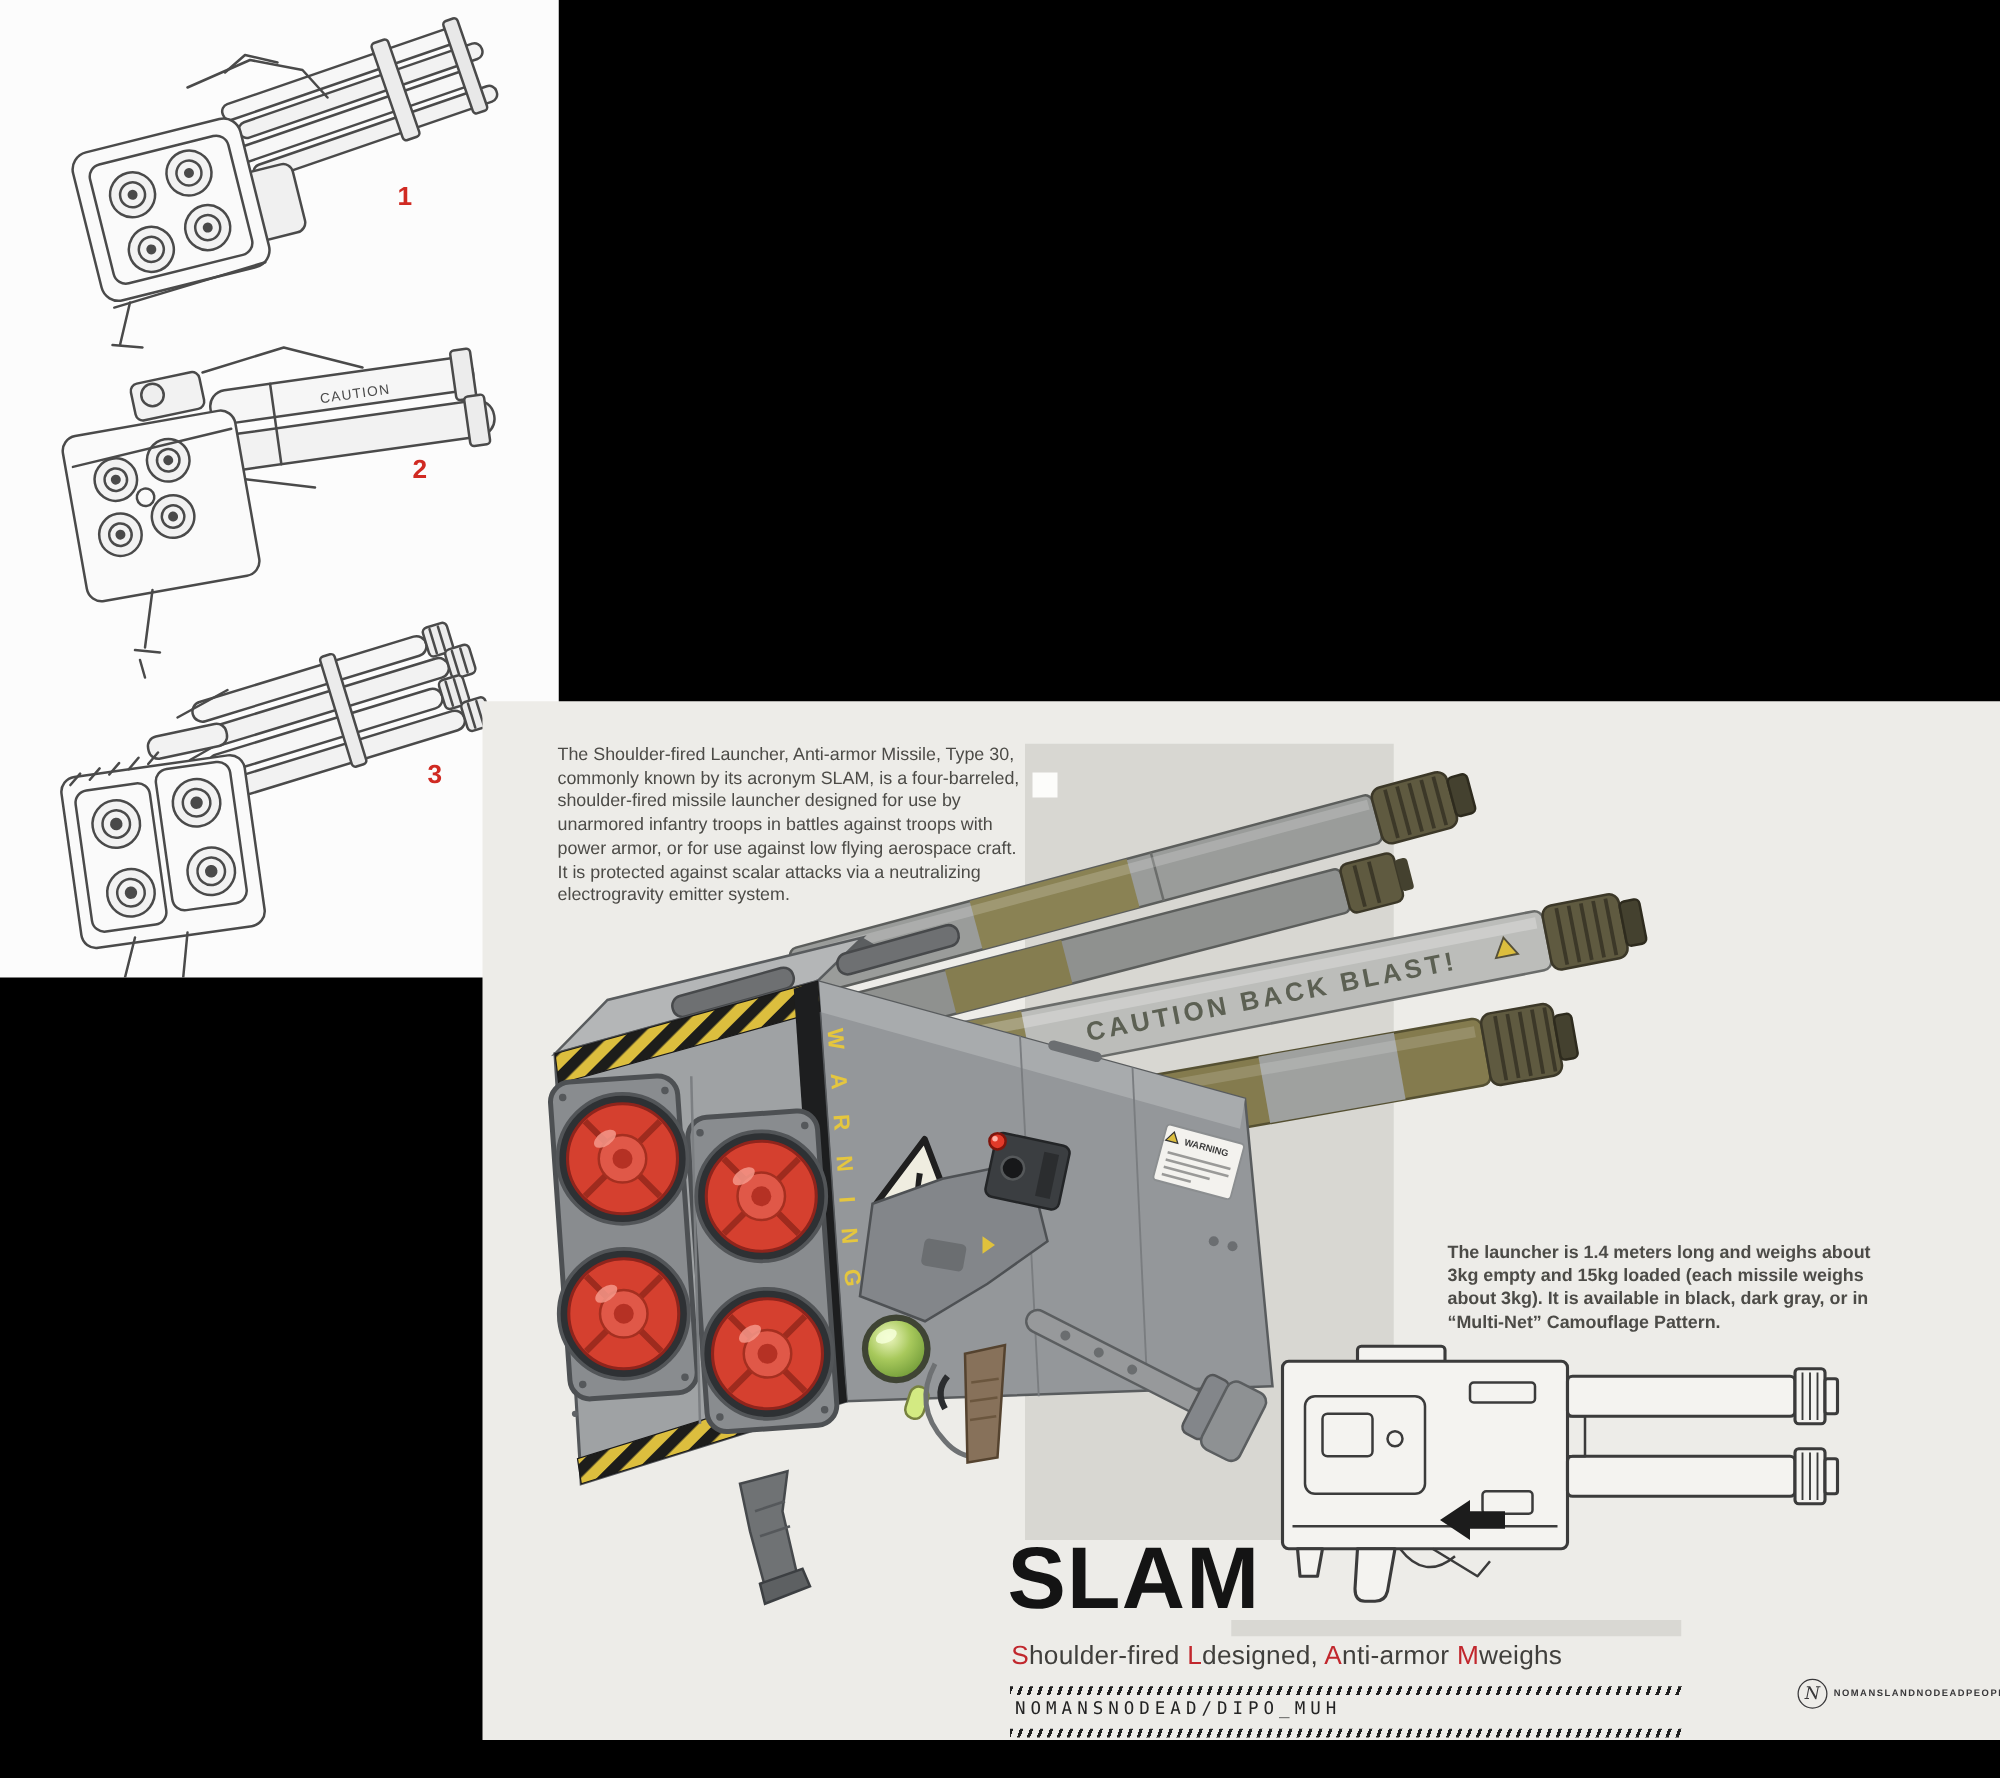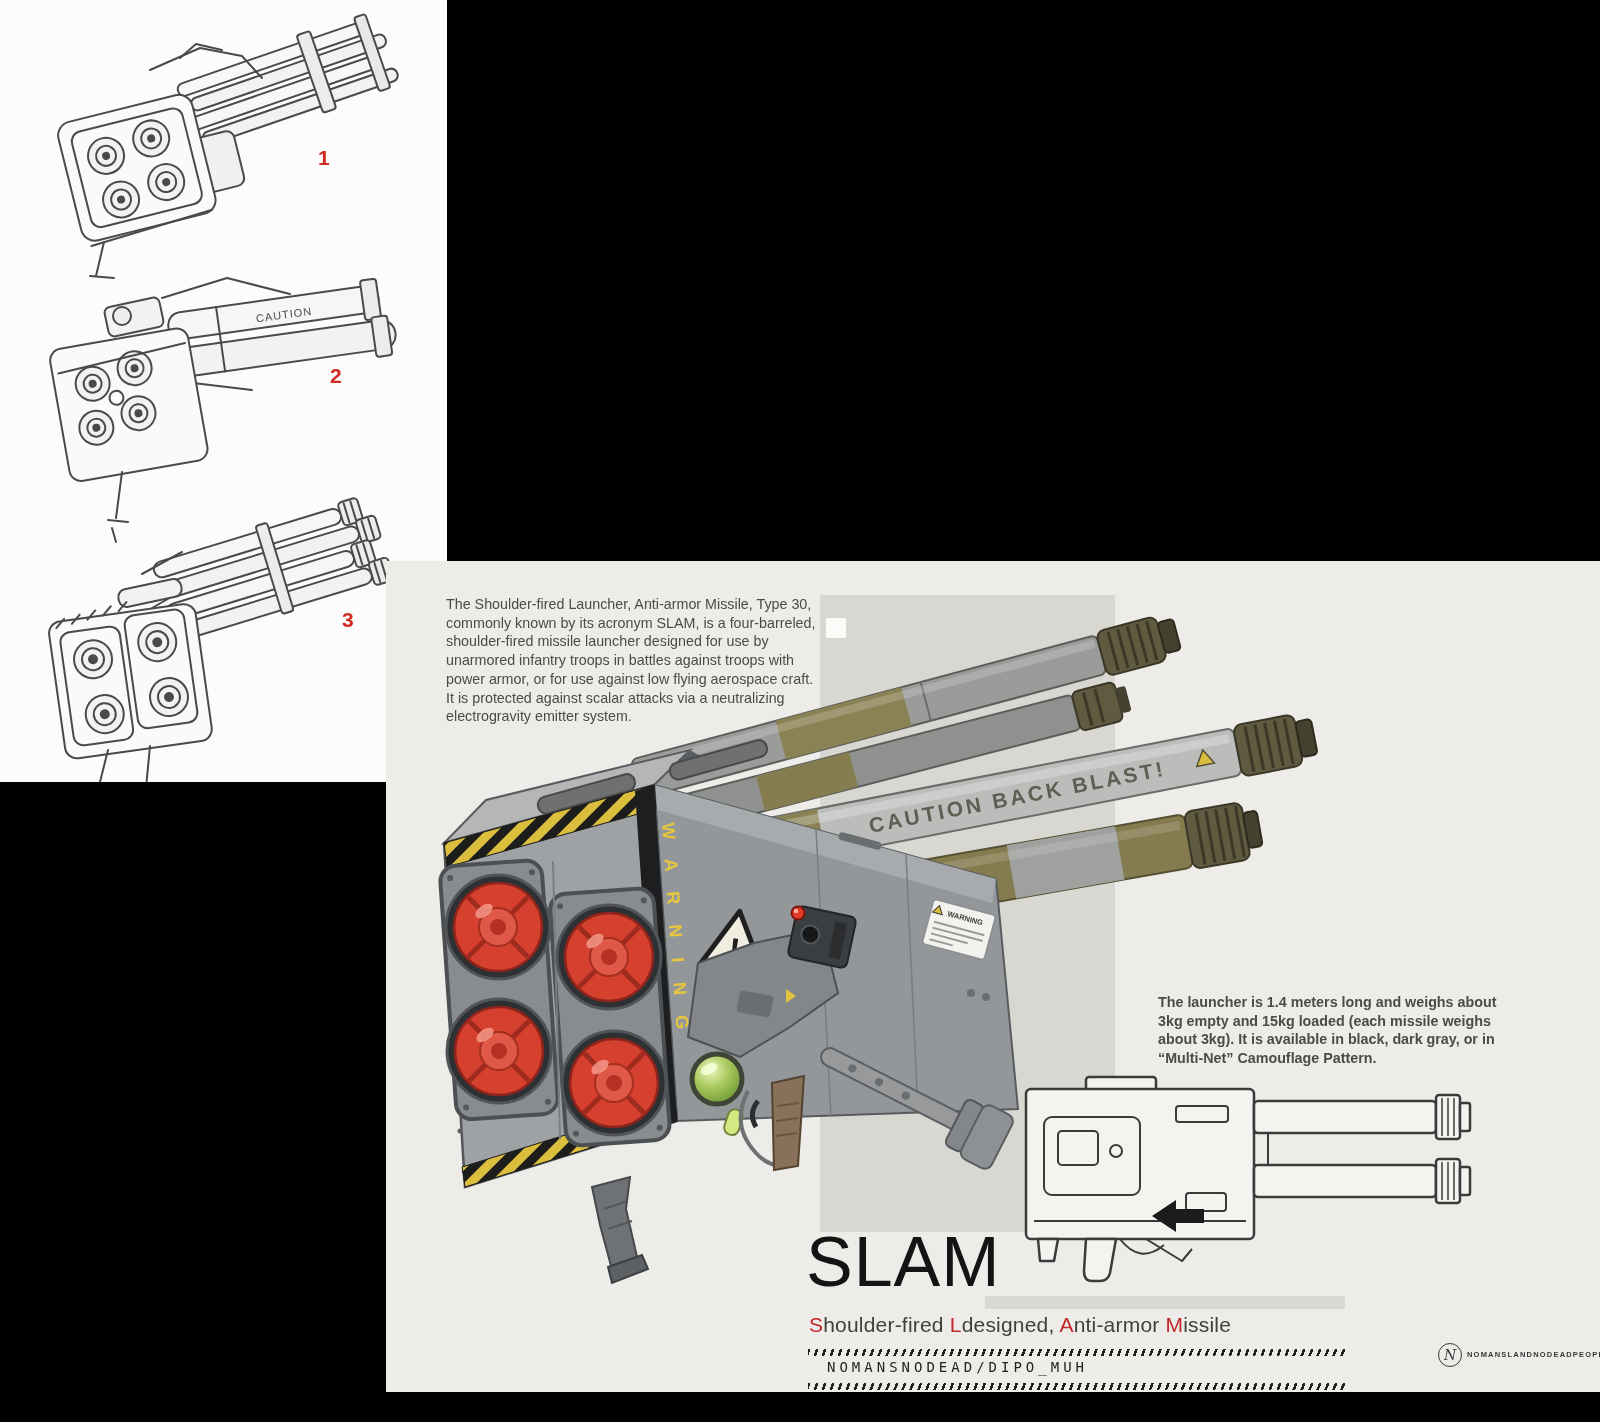--- a/index.html
+++ b/index.html
@@ -18,30 +18,30 @@
 
   
   .design-panel { position:absolute; left:386px; top:561px; width:1214px; height:831px; background:#edece8; }
   .art { position:absolute; left:0; top:0; }
 
   .desc { position:absolute; color:#4c4b47; font-size:14.3px; line-height:1.31; }
   #desc1 { left:60px; top:34px; width:372px; }
   #desc2 { left:772px; top:432px; width:345px;font-weight:bold; }
 
   .title-underband { position:absolute; left:599px; top:735px; width:360px; height:13px; background:#d9d8d3; }
-  .slam-title { position:absolute; left:420px; top:666px; font-size:70px; font-weight:normal; color:#141414; line-height:1; letter-spacing:1px; }
+  .slam-title { position:absolute; left:420px; top:666px; font-size:70px; font-weight:bold; color:#141414; line-height:1; letter-spacing:1px; }
   .subtitle { position:absolute; left:423px; top:752px; font-size:21px; color:#403f3c; letter-spacing:0.2px; }
   .subtitle .red { color:#c1272d; }
 
   .hatch { position:absolute; left:422px; width:538px; height:7px;
            background:repeating-linear-gradient(110deg,#1f1f1f 0 2.5px,rgba(0,0,0,0) 2.5px 7.5px); }
   #hatch1 { top:788px; }
   #hatch2 { top:822px; }
   .credit { position:absolute; left:426px; top:798px; font-size:14px; letter-spacing:4px; color:#232323;
-            font-family:"DejaVu Sans Mono",monospace;margin-left:15px; }
+            font-family:"DejaVu Sans Mono",monospace; }
 
   .logo { position:absolute; left:1052px; top:782px; display:flex; align-items:center; gap:5px; color:#39383a; }
   .logo-circle { width:24px; height:24px; border:1.5px solid #39383a; border-radius:50%;
                  display:flex; align-items:center; justify-content:center;
                  font-family:"DejaVu Serif",serif; font-style:italic; font-size:14px; }
   .logo-text { display:flex; flex-direction:row; font-size:7.5px; font-weight:bold; letter-spacing:1.2px; line-height:1.3; }
 </style>
 </head>
 <body>
 
@@ -404,21 +404,21 @@
 
       <path d="M818,648 h-28 v-9 l-24,16 24,16 v-9 h28 z" fill="#1c1c1c"></path>
     </svg>
 
     <div class="desc" id="desc1">The Shoulder-fired Launcher, Anti-armor Missile, Type 30, commonly known by its acronym SLAM, is a four-barreled, shoulder-fired missile launcher designed for use by unarmored infantry troops in battles against troops with power armor, or for use against low flying aerospace craft. It is protected against scalar attacks via a neutralizing electrogravity emitter system.</div>
     <div class="desc" id="desc2">The launcher is 1.4 meters long and weighs about 3kg empty and 15kg loaded (each missile weighs about 3kg). It is available in black, dark gray, or in “Multi-Net” Camouflage Pattern.</div>
 
     <div class="title-underband"></div>
     <div class="slam-title">SLAM</div>
 
-    <div class="subtitle"><span class="red">S</span><span>houlder-fired </span><span class="red">L</span><span>designed, </span><span class="red">A</span><span>nti-armor </span><span class="red">M</span><span>issile</span></div>
+    <div class="subtitle"><span class="red">S</span><span>houlder-fired </span><span class="red">L</span><span>designed, </span><span class="red">A</span><span>nti-armor </span><span class="red">M</span><span>weighs</span></div>
 
     <div class="hatch" id="hatch1"></div>
     <div class="credit">NOMANSNODEAD/DIPO_MUH</div>
     <div class="hatch" id="hatch2"></div>
 
     <div class="logo">
       <div class="logo-circle">N</div>
       <div class="logo-text">
         <span>NOMANSLAND</span>
         <span>NODEADPEOPLE</span>

